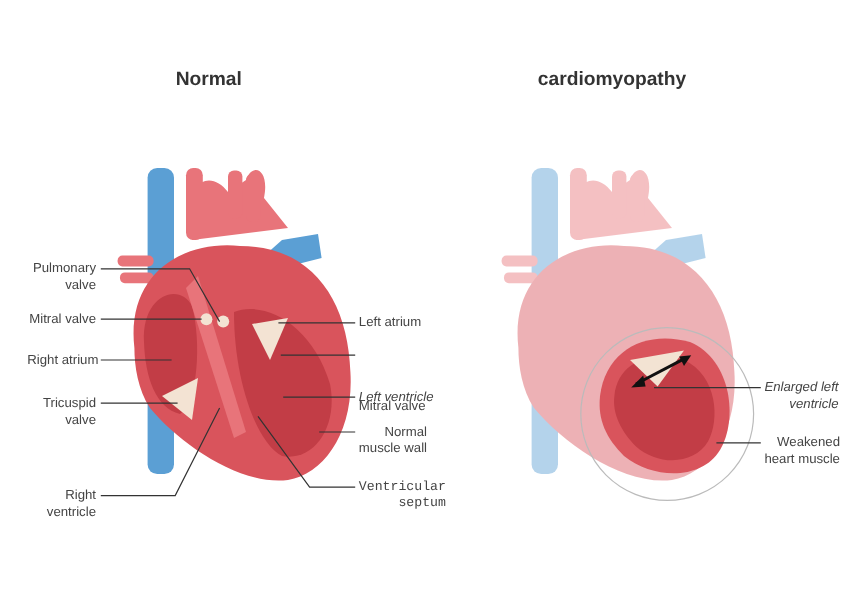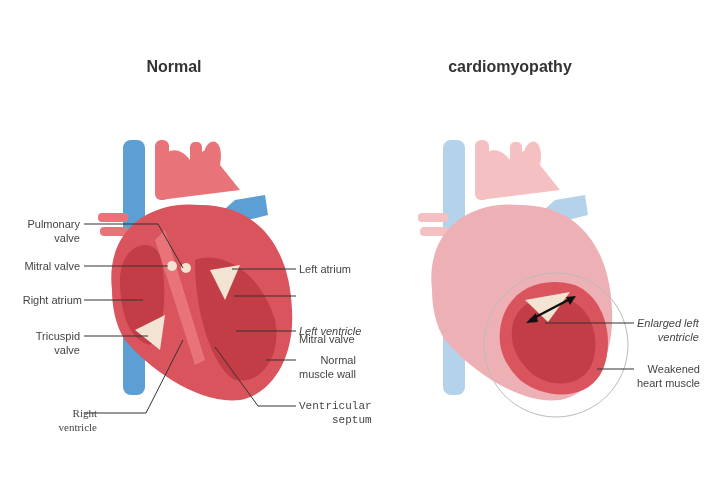--- a/index.html
+++ b/index.html
@@ -82,21 +82,21 @@
 <div class="lbl r" style="right:640px;top:259px;">
     <div>Mitral valve</div>
   </div>
 <div class="lbl r" style="right:638px;top:293px;">
     <div>Right atrium</div>
   </div>
 <div class="lbl r" style="right:640px;top:329px;">
     <div>Tricuspid</div>
     <div>valve</div>
   </div>
-<div class="lbl r" style="right:623px;top:406px;font-family:Liberation Serif, serif;">
+<div class="lbl r" style="right:640px;top:406px;">
     <div>Right</div>
     <div>ventricle</div>
   </div>
 
 <div class="lbl" style="left:299px;top:262px;">
     <div>Left atrium</div>
   </div>
 <div class="lbl" style="left:299px;top:289px;margin-top:43px;">
     <div>Mitral valve</div>
   </div>

